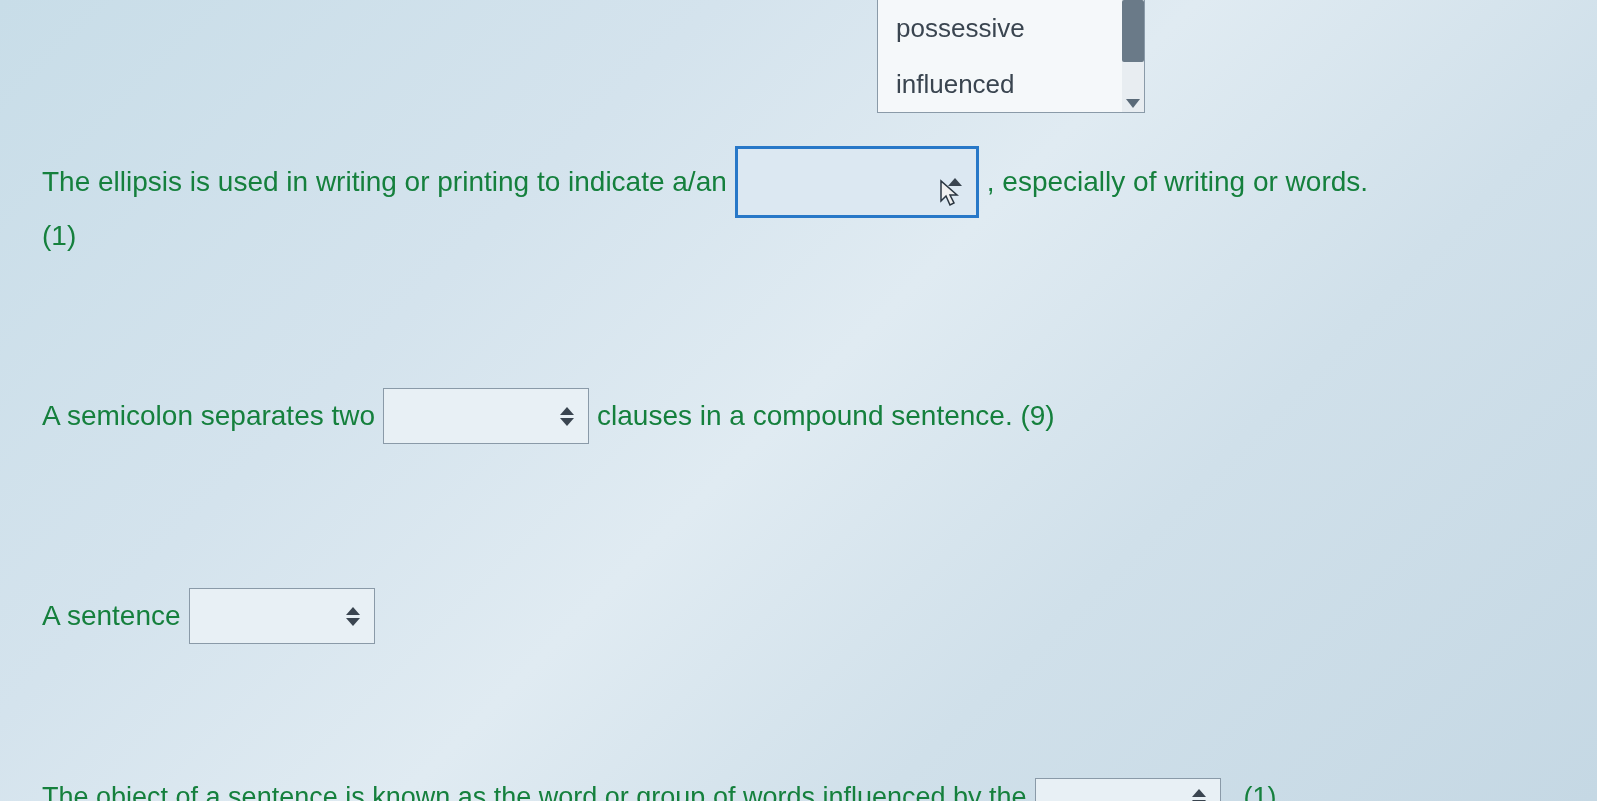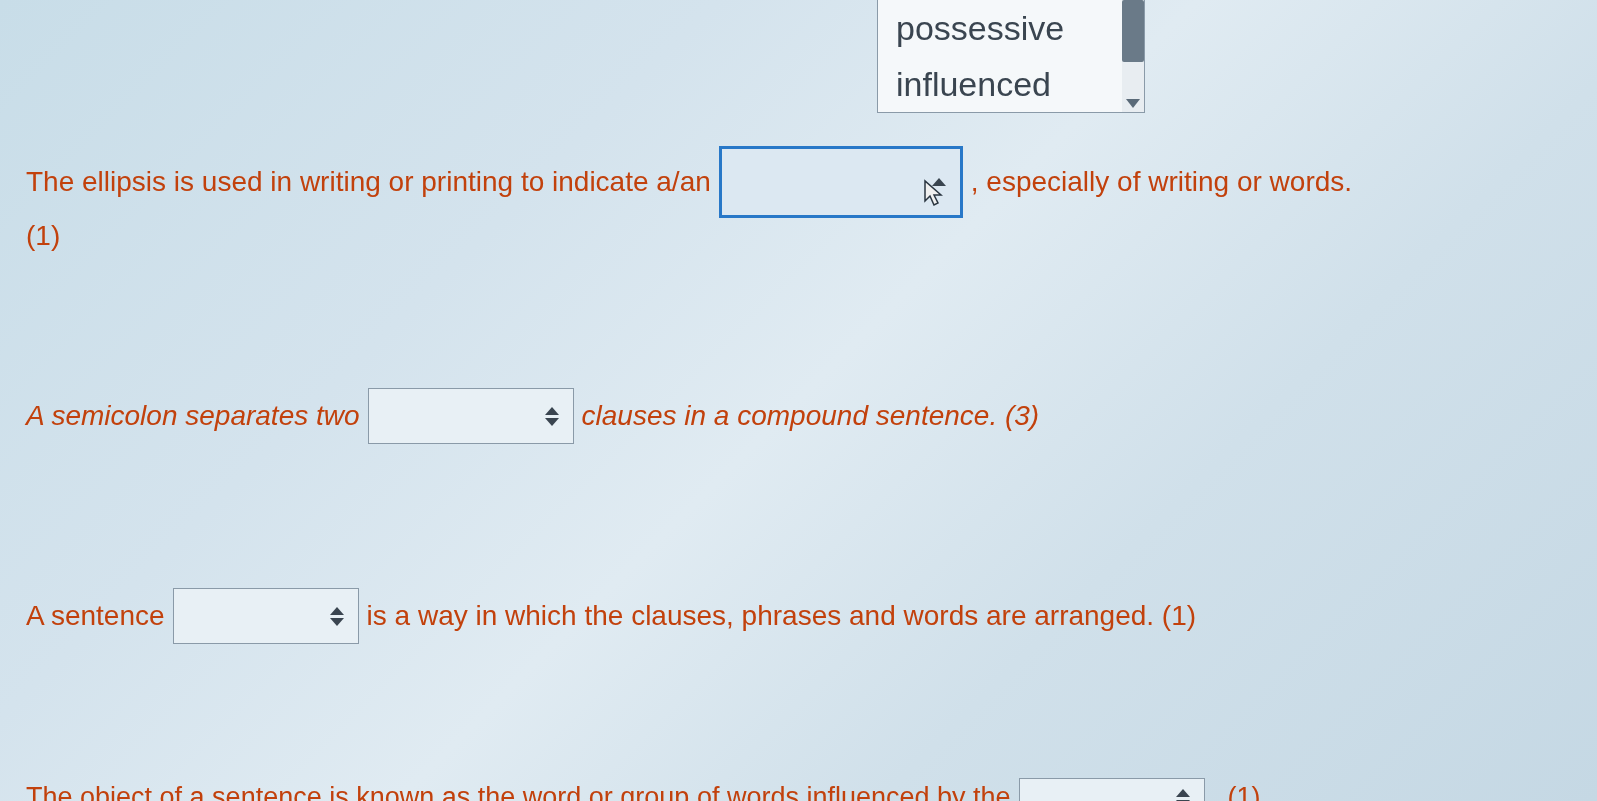--- a/index.html
+++ b/index.html
@@ -23,21 +23,21 @@
       left: 877px;
       width: 268px;
       background: #f5f8fa;
       border: 1px solid #8a9aa8;
       border-top: none;
       z-index: 10;
     }
     
     .dropdown-option {
       padding: 6px 18px;
-      font-size: 34px;
+      font-size: 26px;
       color: #3a4550;
       cursor: pointer;
       height: 56px;
       display: flex;
       align-items: center;
     }
     
     .dropdown-option:last-child {
       height: 48px;
       overflow: hidden;
@@ -74,38 +74,37 @@
       border-right: 7px solid transparent;
       border-top: 9px solid #5a6a78;
     }
     
     .question-row {
       position: absolute;
       display: flex;
       align-items: center;
       flex-wrap: wrap;
       font-size: 28px;
-      color: #c2410c;
-      left: 26px;
+      color: #15803d;
+      left: 42px;
     }
     
     .q1 {
       top: 146px;
       width: 1540px;
     }
     
     .q1-mark {
       top: 216px;
       width: 1540px;
     }
     
     .q2 {
       top: 388px;
       width: 1540px;
-      font-style: italic;
     }
     
     .q3 {
       top: 588px;
       width: 1540px;
     }
     
     .q4 {
       top: 778px;
       width: 1540px;
@@ -214,32 +213,31 @@
 </div>
 
 <div class="question-row q2">
   <span class="text-segment">A  semicolon separates two</span>
   <span class="dropdown-field w-mid">
     <span class="spinner-icon">
       <span class="spinner-up"></span>
       <span class="spinner-down"></span>
     </span>
   </span>
-  <span class="text-segment">clauses in a compound sentence. (3)</span>
+  <span class="text-segment">clauses in a compound sentence. (9)</span>
 </div>
 
 <div class="question-row q3">
   <span class="text-segment">A sentence</span>
   <span class="dropdown-field w-small">
     <span class="spinner-icon">
       <span class="spinner-up"></span>
       <span class="spinner-down"></span>
     </span>
   </span>
-  <span class="text-segment">is a way in which the clauses, phrases and words are arranged.  (1)</span>
 </div>
 
 <div class="question-row q4">
   <span class="text-segment">The object of a sentence is known as the word or group of words influenced by the</span>
   <span class="dropdown-field w-small" style="height:40px;">
     <span class="spinner-icon">
       <span class="spinner-up"></span>
       <span class="spinner-down"></span>
     </span>
   </span>

